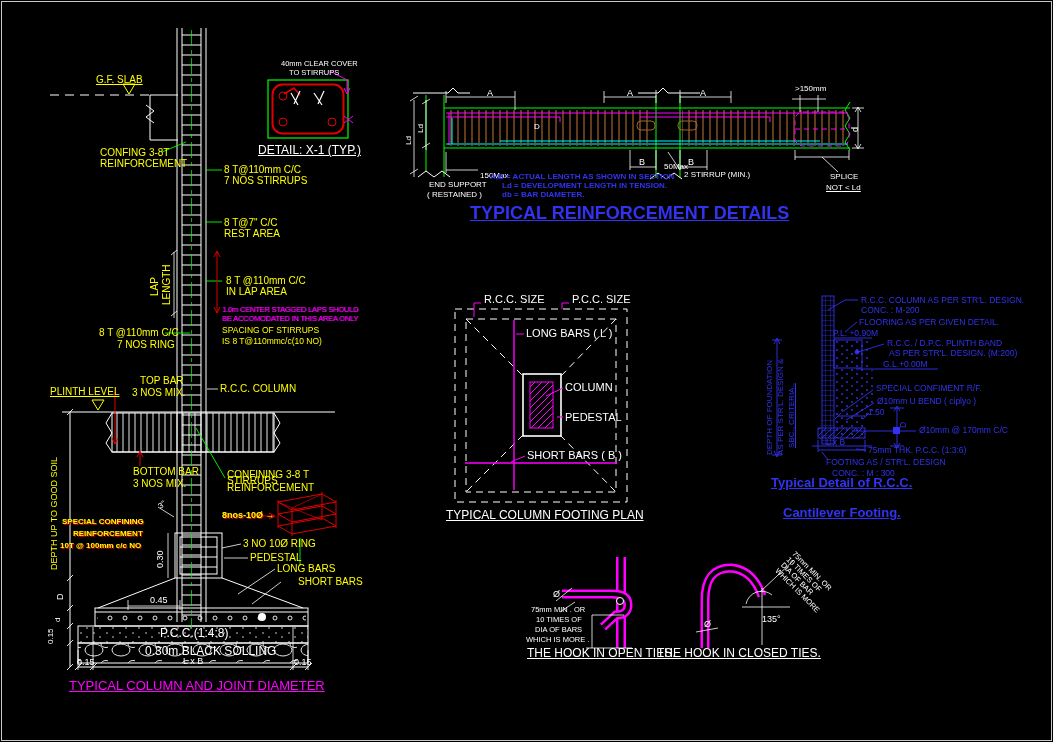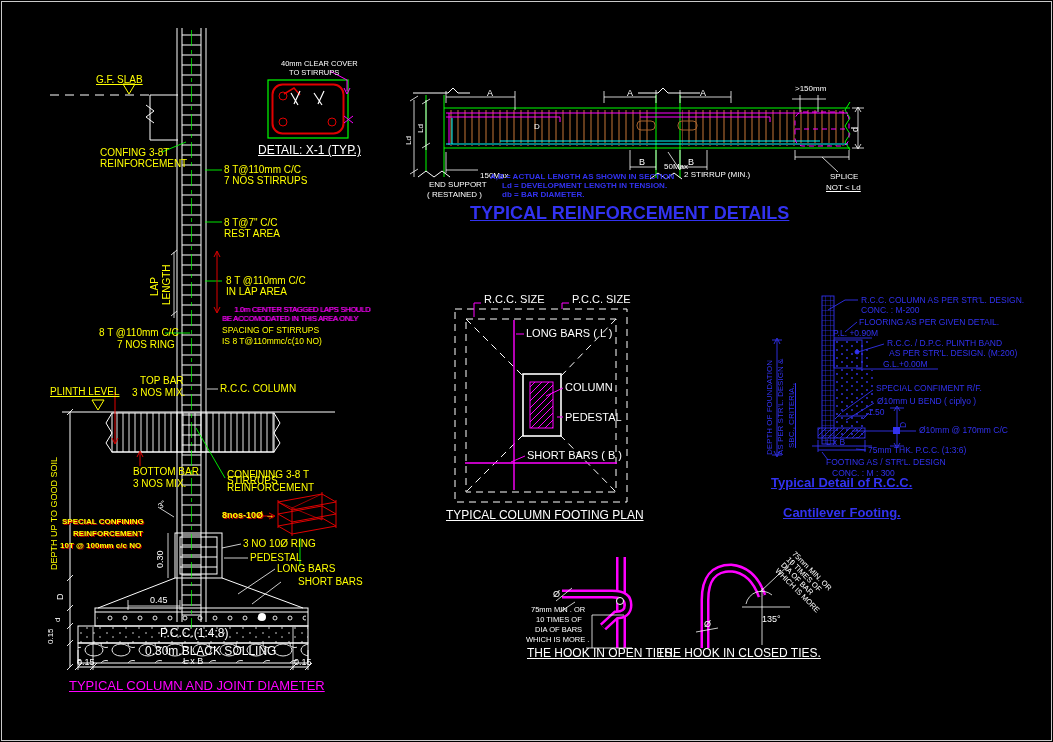--- a/index.html
+++ b/index.html
@@ -216,21 +216,21 @@
 <i class="lbl y" style="left: 100px; top: 148px; font-style: normal;">CONFING 3-8T</i>
 <i class="lbl y" style="left: 100px; top: 159px; font-style: normal;">REINFORCEMENT</i>
 <i class="lbl y" style="left: 224px; top: 165px; font-style: normal;">8 T@110mm C/C</i>
 <i class="lbl y" style="left: 224px; top: 176px; font-style: normal;">7 NOS STIRRUPS</i>
 <i class="lbl y" style="left: 224px; top: 218px; font-style: normal;">8 T@7" C/C</i>
 <i class="lbl y" style="left: 224px; top: 229px; font-style: normal;">REST AREA</i>
 <i class="lbl y rot" style="left: 150px; top: 296px; font-style: normal;">LAP</i>
 <i class="lbl y rot" style="left: 162px; top: 305px; font-style: normal;">LENGTH</i>
 <i class="lbl y" style="left: 226px; top: 276px; font-style: normal;">8 T @110mm C/C</i>
 <i class="lbl y" style="left: 226px; top: 287px; font-style: normal;">IN LAP AREA</i>
-<i class="lbl m f7 ovm" style="left: 222px; top: 306px; font-style: normal; margin-left: 12px;">1.0m CENTER STAGGED LAPS SHOULD</i>
+<i class="lbl m f7 ovm" style="left: 222px; top: 306px; font-style: normal;">1.0m CENTER STAGGED LAPS SHOULD</i>
 <i class="lbl m f7 ovm" style="left: 222px; top: 315px; font-style: normal;">BE ACCOMODATED IN THIS AREA ONLY</i>
 <i class="lbl y f85" style="left: 222px; top: 326px; font-style: normal;">SPACING OF STIRRUPS</i>
 <i class="lbl y f85" style="left: 222px; top: 337px; font-style: normal;">IS 8 T@110mmc/c(10 NO)</i>
 <i class="lbl y" style="left: 99px; top: 328px; font-style: normal;">8 T @110mm C/C</i>
 <i class="lbl y" style="left: 117px; top: 340px; font-style: normal;">7 NOS RING</i>
 <i class="lbl y" style="left: 140px; top: 376px; font-style: normal;">TOP BAR</i>
 <i class="lbl y" style="left: 132px; top: 388px; font-style: normal;">3 NOS MIX.</i>
 <i class="lbl y" style="left: 220px; top: 384px; font-style: normal;">R.C.C. COLUMN</i>
 <i class="lbl y u" style="left: 50px; top: 387px; font-style: normal;">PLINTH LEVEL</i>
 <i class="lbl y" style="left: 133px; top: 467px; font-style: normal;">BOTTOM BAR</i>

